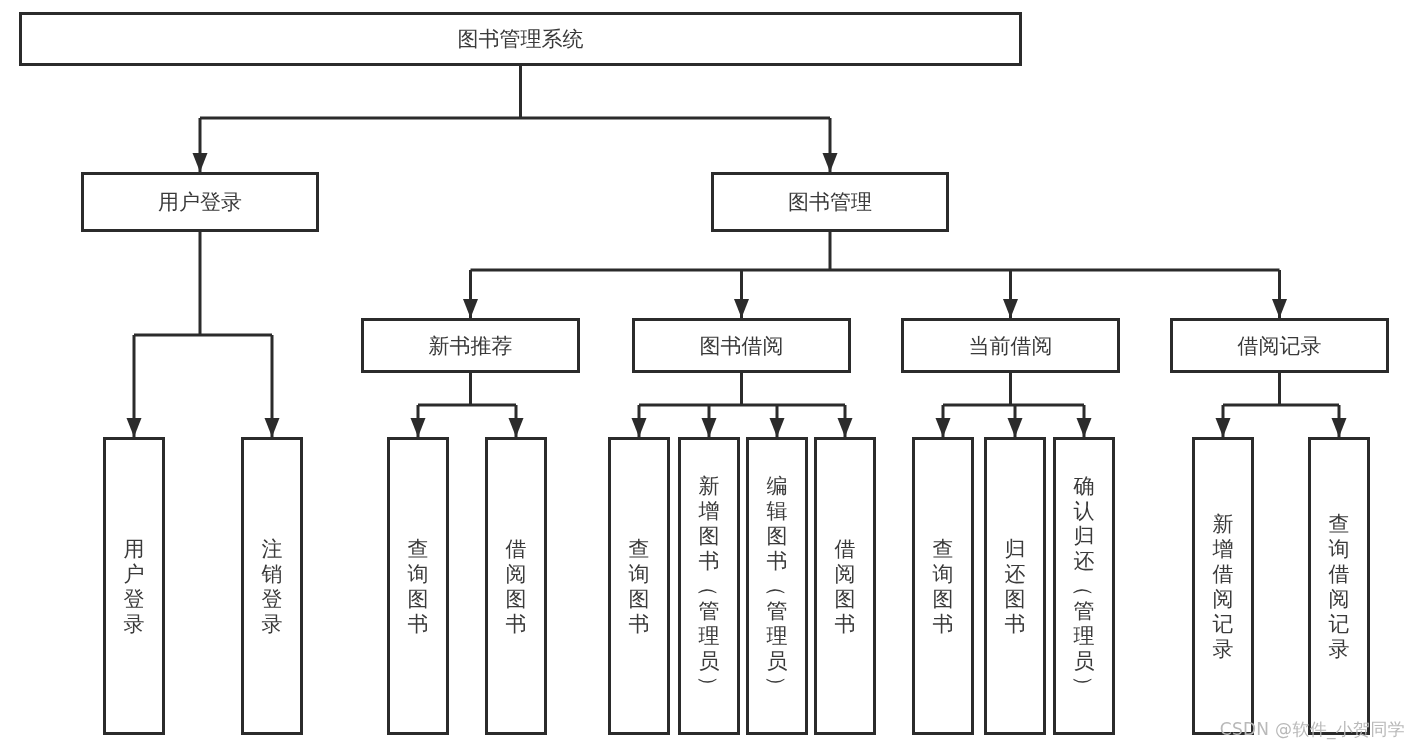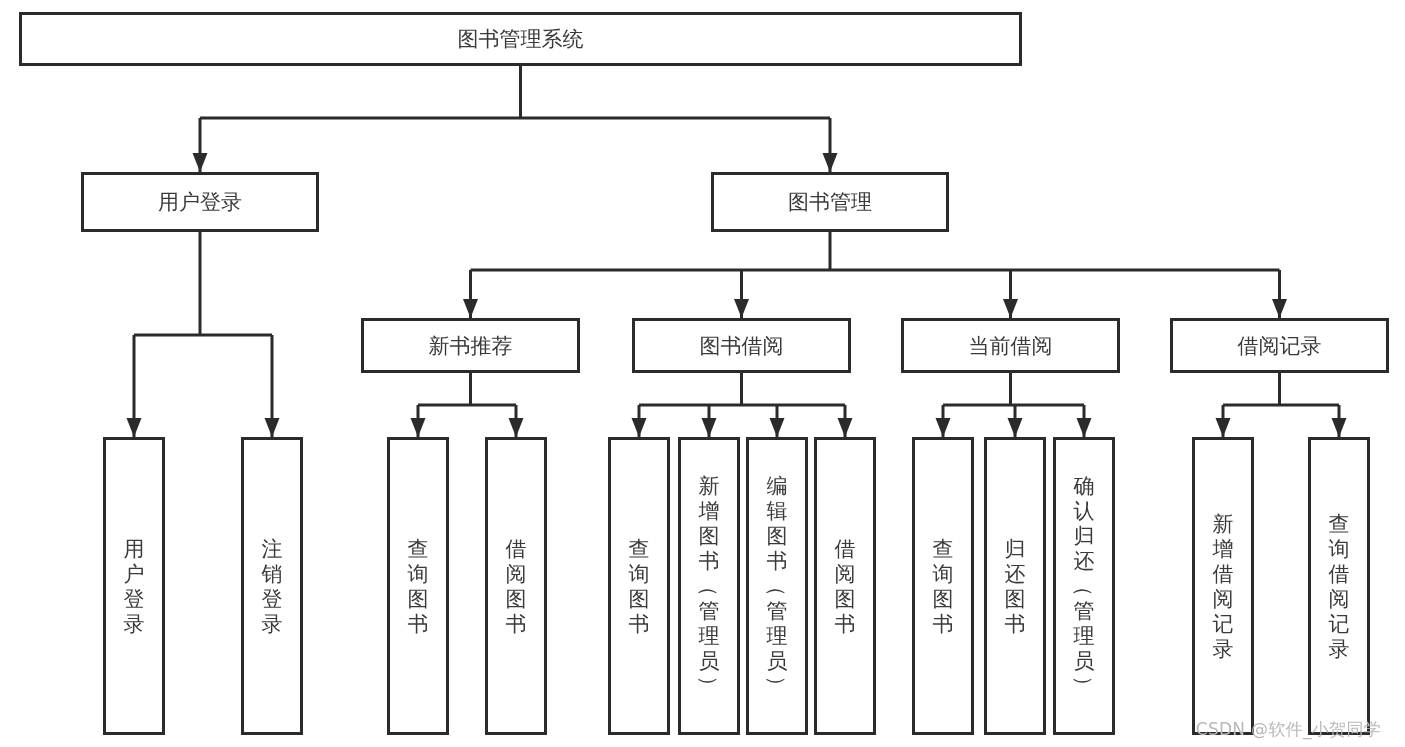--- a/index.html
+++ b/index.html
@@ -49,21 +49,21 @@
     stroke-width: 3;
     fill: none;
     stroke-linecap: butt;
   }
   .edge-arrow {
     fill: #2b2b2b;
     stroke: none;
   }
   .watermark {
     position: absolute;
-    right: 24px;
+    right: 0;
     bottom: 6px;
     color: #b9b9b9;
     font-size: 17px;
     font-family: "DejaVu Sans", "Liberation Sans", sans-serif;
     white-space: nowrap;
     pointer-events: none;
     letter-spacing: 0.3px;
   }
 </style>
 </head>

